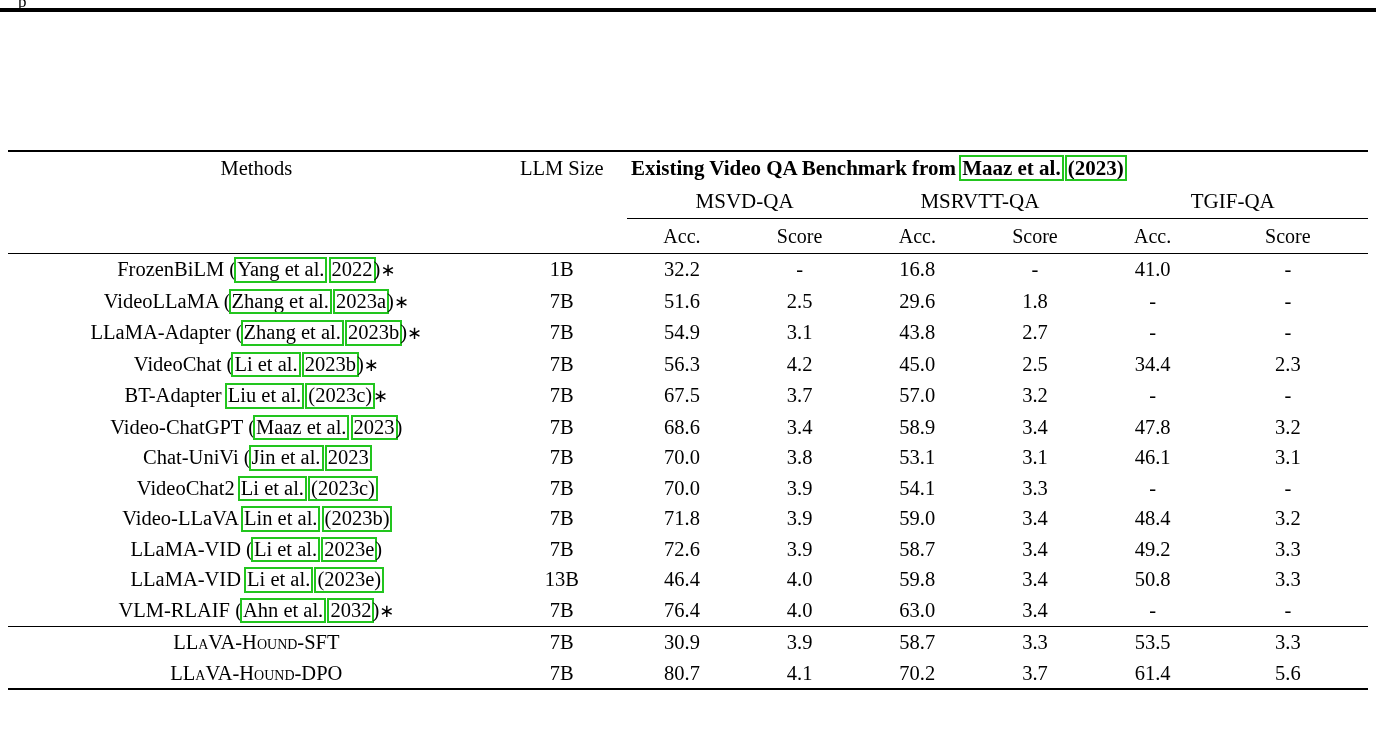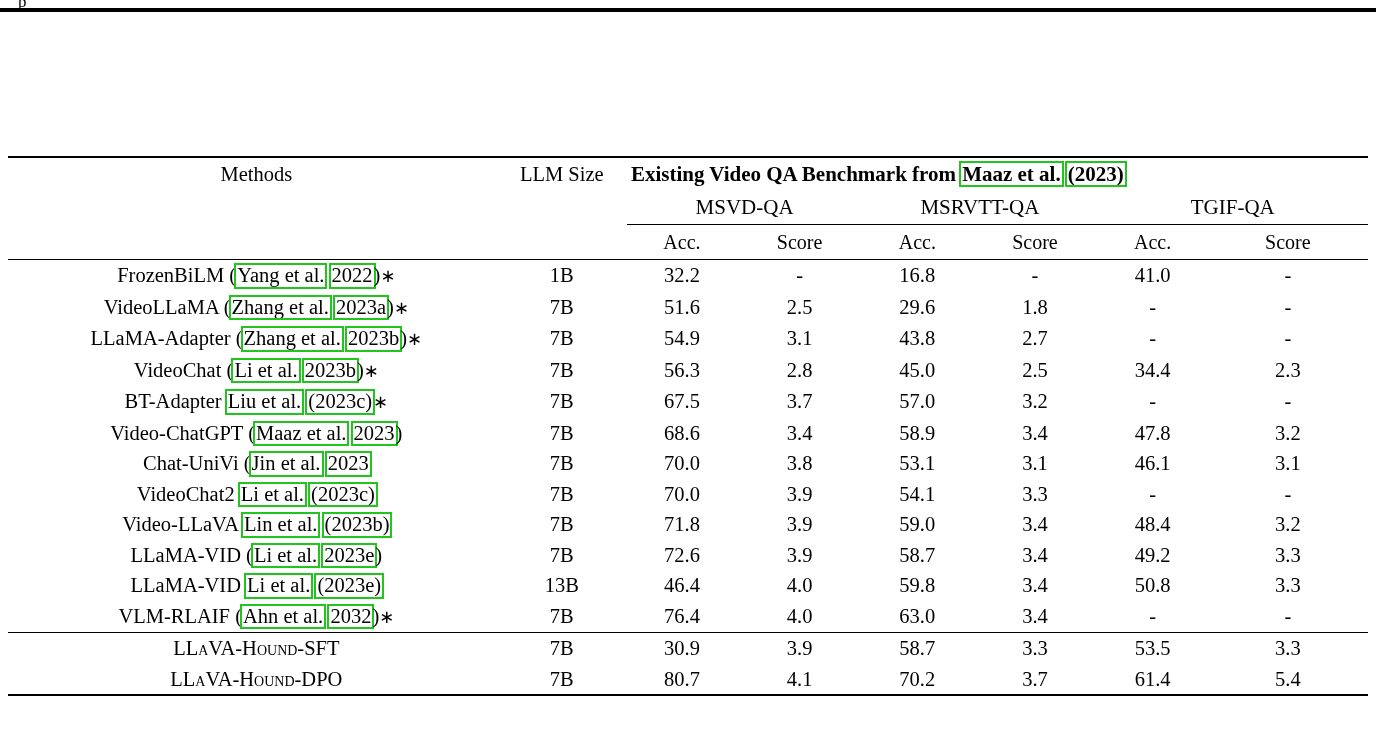--- a/index.html
+++ b/index.html
@@ -32,21 +32,21 @@
   .top-frag {
     position: absolute;
     left: 18px;
     top: -8px;
     font-size: 17px;
     color: #000000;
   }
   table.main {
     position: absolute;
     left: 8px;
-    top: 156px;
+    top: 150px;
     width: 1360px;
     border-collapse: collapse;
     font-size: 20.5px;
   }
   table.main td, table.main th {
     padding: 0;
     vertical-align: baseline;
     font-weight: normal;
     text-align: center;
   }
@@ -191,21 +191,21 @@
           <td class="row-cell">3.1</td>
           <td class="row-cell">43.8</td>
           <td class="row-cell">2.7</td>
           <td class="row-cell">-</td>
           <td class="row-cell">-</td>
         </tr>
         <tr>
           <td class="methods-col row-cell"><span>VideoChat </span><span>(</span><span class="cite">Li et al.</span> <span class="cite">2023b</span><span>)</span><sup class="ast">∗</sup></td>
           <td class="row-cell">7B</td>
           <td class="row-cell">56.3</td>
-          <td class="row-cell">2.8</td>
+          <td class="row-cell">4.2</td>
           <td class="row-cell">45.0</td>
           <td class="row-cell">2.5</td>
           <td class="row-cell">34.4</td>
           <td class="row-cell">2.3</td>
         </tr>
         <tr>
           <td class="methods-col row-cell"><span>BT-Adapter </span><span class="cite">Liu et al.</span> <span class="cite">(2023c)</span><sup class="ast">∗</sup></td>
           <td class="row-cell">7B</td>
           <td class="row-cell">67.5</td>
           <td class="row-cell">3.7</td>
@@ -297,21 +297,21 @@
           <td class="row-cell">3.3</td>
         </tr>
         <tr>
           <td class="methods-col row-cell smallcaps">LLaVA-Hound-DPO</td>
           <td class="row-cell">7B</td>
           <td class="row-cell bold">80.7</td>
           <td class="row-cell bold">4.1</td>
           <td class="row-cell bold">70.2</td>
           <td class="row-cell bold">3.7</td>
           <td class="row-cell bold">61.4</td>
-          <td class="row-cell bold">5.4</td>
+          <td class="row-cell bold">5.6</td>
         </tr>
       </tbody>
 
     <tbody>
         <tr class="rule-thick">
       <td colspan="8" style="height:4px;"></td>
     </tr>
   </tbody>
     </table>
 

